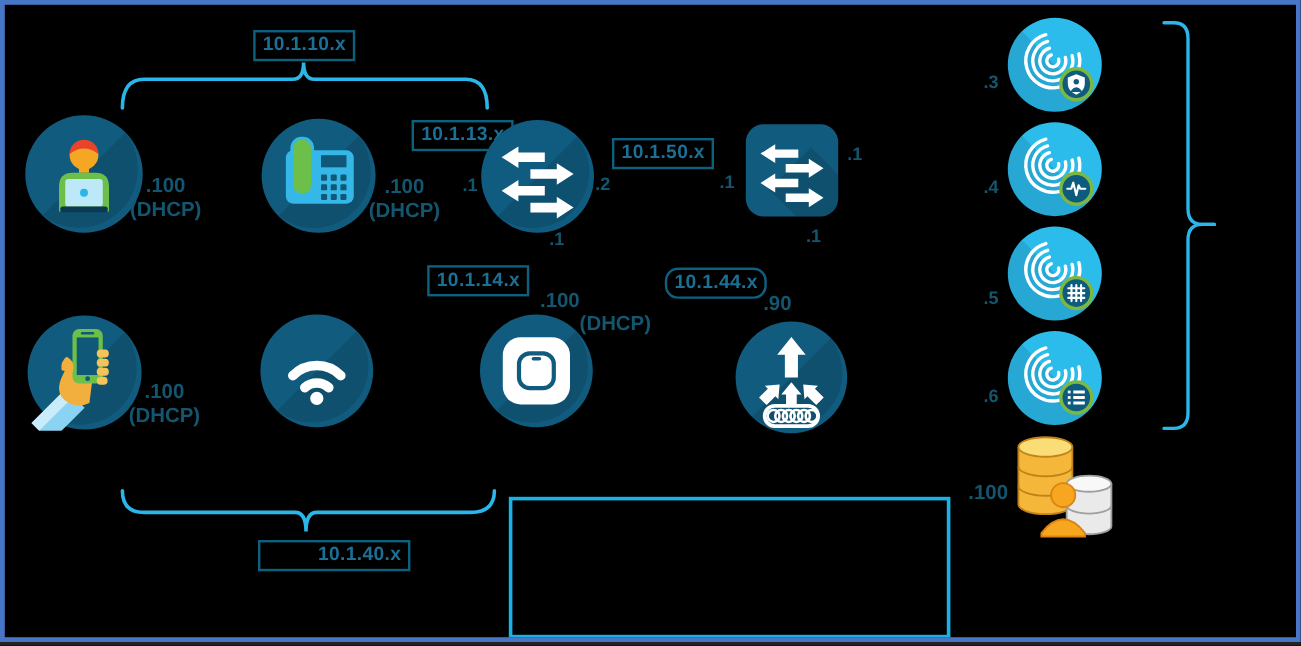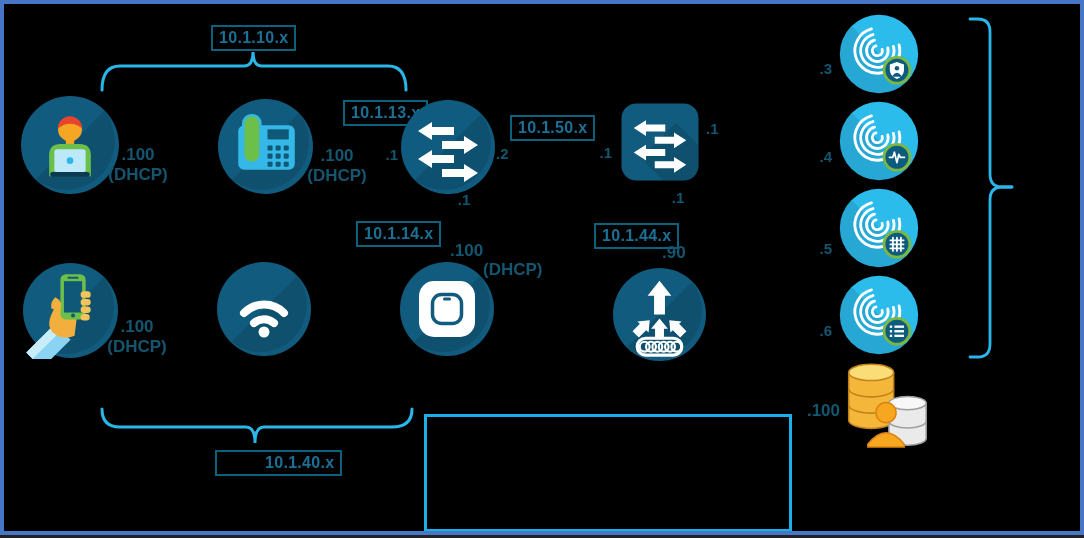--- a/index.html
+++ b/index.html
@@ -279,21 +279,21 @@
       <circle cx="48" cy="48" r="47" fill="#115C7E"></circle>
       <path d="M81,15 A47,47 0 0 1 15,81 Z" fill="#000" opacity="0.13"></path>
       <rect x="20" y="20" width="56" height="56" rx="15" fill="#fff"></rect>
       <rect x="33.5" y="33.5" width="29" height="29" rx="9" fill="#fff" stroke="#115C7E" stroke-width="3.5"></rect>
       <rect x="44" y="36.5" width="8" height="3" rx="1.5" fill="#115C7E"></rect>
     </svg>
   </div>
   <span class="port" style="left:446px;top:239px;width:40px;font-size:17px;">.100</span>
   <span class="port" style="left:479px;top:258px;width:70px;font-size:17px;">(DHCP)</span>
 
-  <span class="subnet-label" style="left:590px;top:219px;">10.1.44.x</span>
+  <span class="subnet-label" style="left:550px;top:219px;border-radius:11px;">10.1.44.x</span>
   <div class="node abs" style="left:608px;top:263px;">
     <svg width="95" height="95" viewBox="0 0 96 96">
       <circle cx="48" cy="48" r="47" fill="#115C7E"></circle>
       <path d="M81,15 A47,47 0 0 1 15,81 Z" fill="#000" opacity="0.13"></path>
       <g fill="#fff">
         <path d="M48,14 L60,29 H53.5 V48 H42.5 V29 H36 Z"></path>
         <path d="M48,52 L56.5,62.5 H52.5 V73 H43.5 V62.5 H39.5 Z"></path>
         <g transform="rotate(45 31 61)">
             <path d="M31,51 L39,60.5 H35.5 V71 H26.5 V60.5 H23 Z"></path>
           </g>
@@ -305,21 +305,21 @@
       <g stroke="#fff" stroke-width="2.2" fill="none">
         <circle cx="33" cy="80.5" r="5"></circle>
           <circle cx="39.4" cy="80.5" r="5"></circle>
           <circle cx="45.8" cy="80.5" r="5"></circle>
         <circle cx="52.2" cy="80.5" r="5"></circle>
           <circle cx="58.6" cy="80.5" r="5"></circle>
           <circle cx="65" cy="80.5" r="5"></circle>
       </g>
     </svg>
   </div>
-  <span class="port" style="left:658px;top:241px;width:34px;font-size:17px;">.90</span>
+  <span class="port" style="left:632px;top:241px;width:34px;font-size:17px;">.90</span>
 
   <svg class="abs" style="left:94px;top:401px;" width="318" height="46" viewBox="0 0 318 46">
     <path d="M4,4 Q4,22 22,22 H148 Q157,22 157,38 Q157,22 166,22 H294 Q314,22 314,4" fill="none" stroke="#2BB6EA" stroke-width="3" stroke-linecap="round"></path>
   </svg>
   <span class="subnet-label" style="left:211px;top:446px;padding-left:48px;">10.1.40.x</span>
 
   <div class="legend-box" style="left:420px;top:410px;width:368px;height:118px;"></div>
 
 </div>
 

